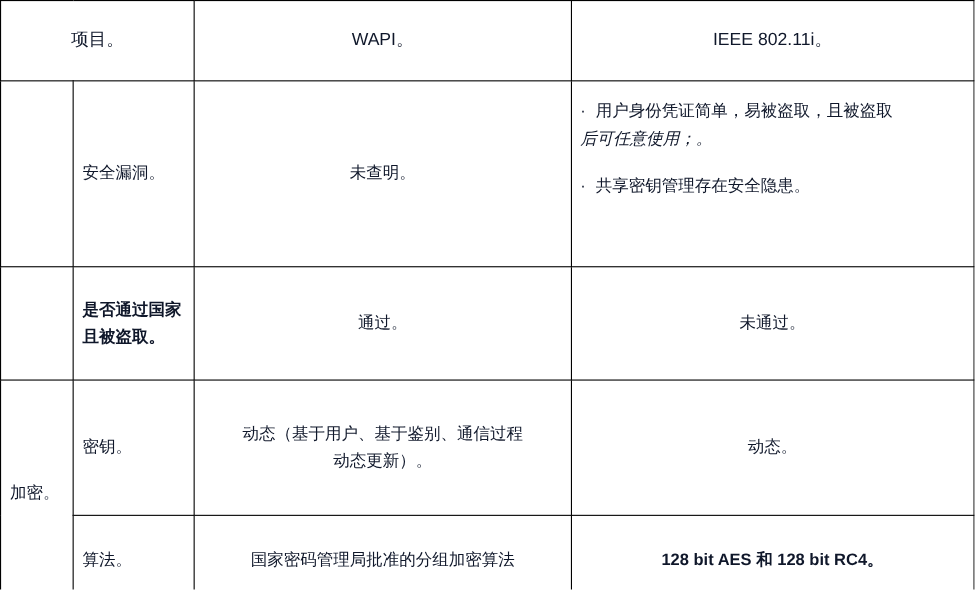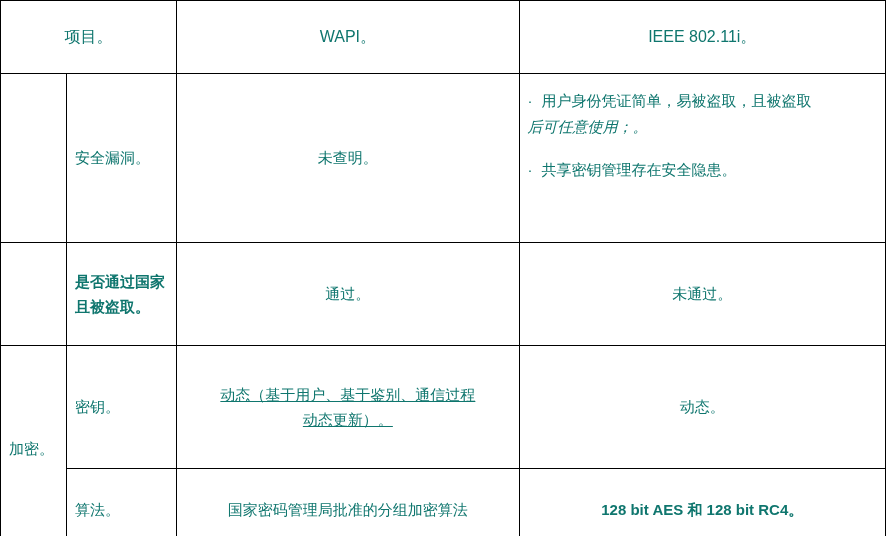--- a/index.html
+++ b/index.html
@@ -19,21 +19,21 @@
     width: 886px;
     table-layout: fixed;
     margin: 0;
   }
   .doc-table td {
     border: 1px solid #000000;
     padding: 6px 8px;
     font-size: 15px;
     line-height: 1.7;
     vertical-align: middle;
-    color: #0f766e;
+    color: #0f172a;
     overflow: hidden;
   }
   
   col.c-group { width: 66px; }
   col.c-item  { width: 110px; }
   col.c-wapi  { width: 342px; }
   col.c-ieee  { width: 366px; }
 
   .center { text-align: center; }
   .left   { text-align: left; }
@@ -68,21 +68,21 @@
     top: 0;
   }
   .bullet-list li .wrap-line {
     display: block;
     margin-left: -14px;
     font-style: italic;
   }
   .two-line {
     text-align: center;
   }
-  .two-line .ln { display: block; white-space: nowrap; text-decoration: underline; }
+  .two-line .ln { display: block; white-space: nowrap; }
   .bold-cell { font-weight: bold; font-size: 15px; }
   .stack-label .ln { display: block; white-space: nowrap; font-weight: bold; }
 </style>
 </head>
 <body>
 
 <table class="doc-table">
   <colgroup>
     <col class="c-group">
     <col class="c-item">

